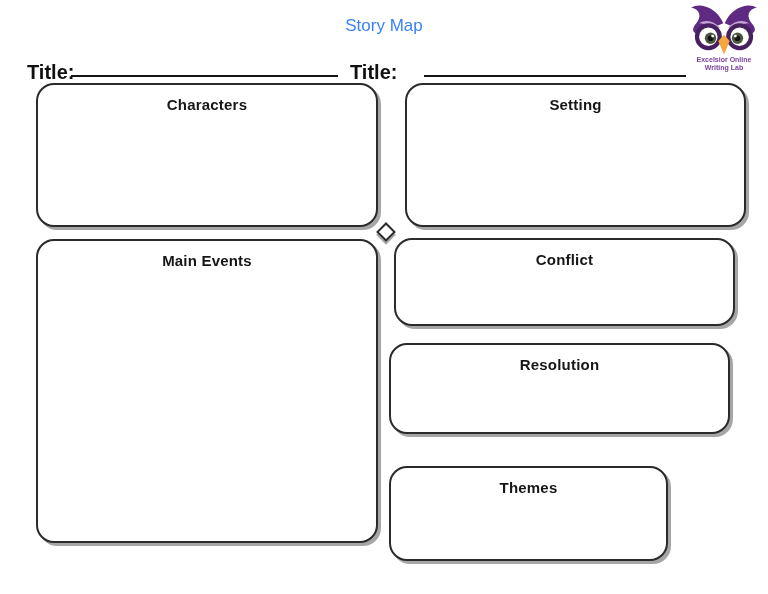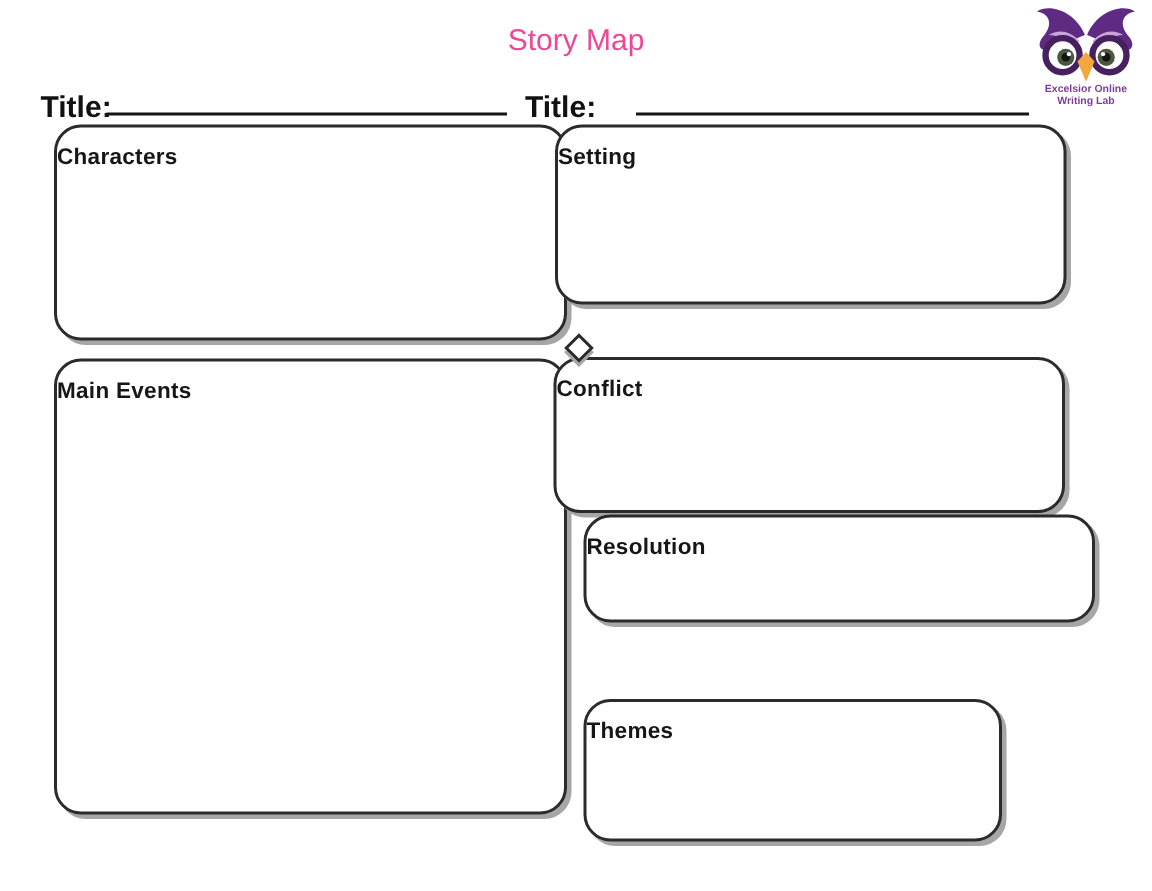--- a/index.html
+++ b/index.html
@@ -11,23 +11,23 @@
     width: 768px;
     height: 594px;
     background: #ffffff;
     overflow: hidden;
   }
 
   .page-title {
     position: absolute;
     left: 0; right: 0; top: 16px;
     text-align: center;
-    font-size: 20px;
+    font-size: 17px;
     font-weight: 500;
-    color: #ec4899;
+    color: #3b82f6;
   }
 
   
   .logo {
     position: absolute;
     top: 2px;
     right: 3px;
     width: 82px;
     text-align: center;
   }
@@ -59,37 +59,37 @@
   .field-line.author-line { left: 424px; width: 262px; }
 
   
   .box {
     position: absolute;
     background: #ffffff;
     border: 2px solid #2b2b2b;
     border-radius: 18px;
     box-shadow: 3px 3px 0 #a6a6a6;
     display: flex;
-    flex-direction: row;
+    flex-direction: column;
   }
   .box-label {
     text-align: center;
     font-weight: 700;
     font-size: 15px;
     color: #161616;
     padding-top: 11px;
     letter-spacing: 0.2px;
   }
   .box-content { flex: 1; }
 
   .box-characters  { left: 36px;  top: 83px;  width: 342px; height: 144px; }
-  .box-setting     { left: 370px; top: 83px;  width: 341px; height: 120px; }
+  .box-setting     { left: 405px; top: 83px;  width: 341px; height: 144px; }
   .box-main-events { left: 36px;  top: 239px; width: 342px; height: 304px; }
-  .box-conflict    { left: 369px; top: 238px; width: 341px; height: 104px;  }
-  .box-resolution  { left: 389px; top: 343px; width: 341px; height: 72px;  }
+  .box-conflict    { left: 394px; top: 238px; width: 341px; height: 88px;  }
+  .box-resolution  { left: 389px; top: 343px; width: 341px; height: 91px;  }
   .box-themes      { left: 389px; top: 466px; width: 279px; height: 95px;  }
 
   
   .diamond {
     position: absolute;
     left: 379px;
     top: 225px;
     width: 14px;
     height: 14px;
     background: #ffffff;

